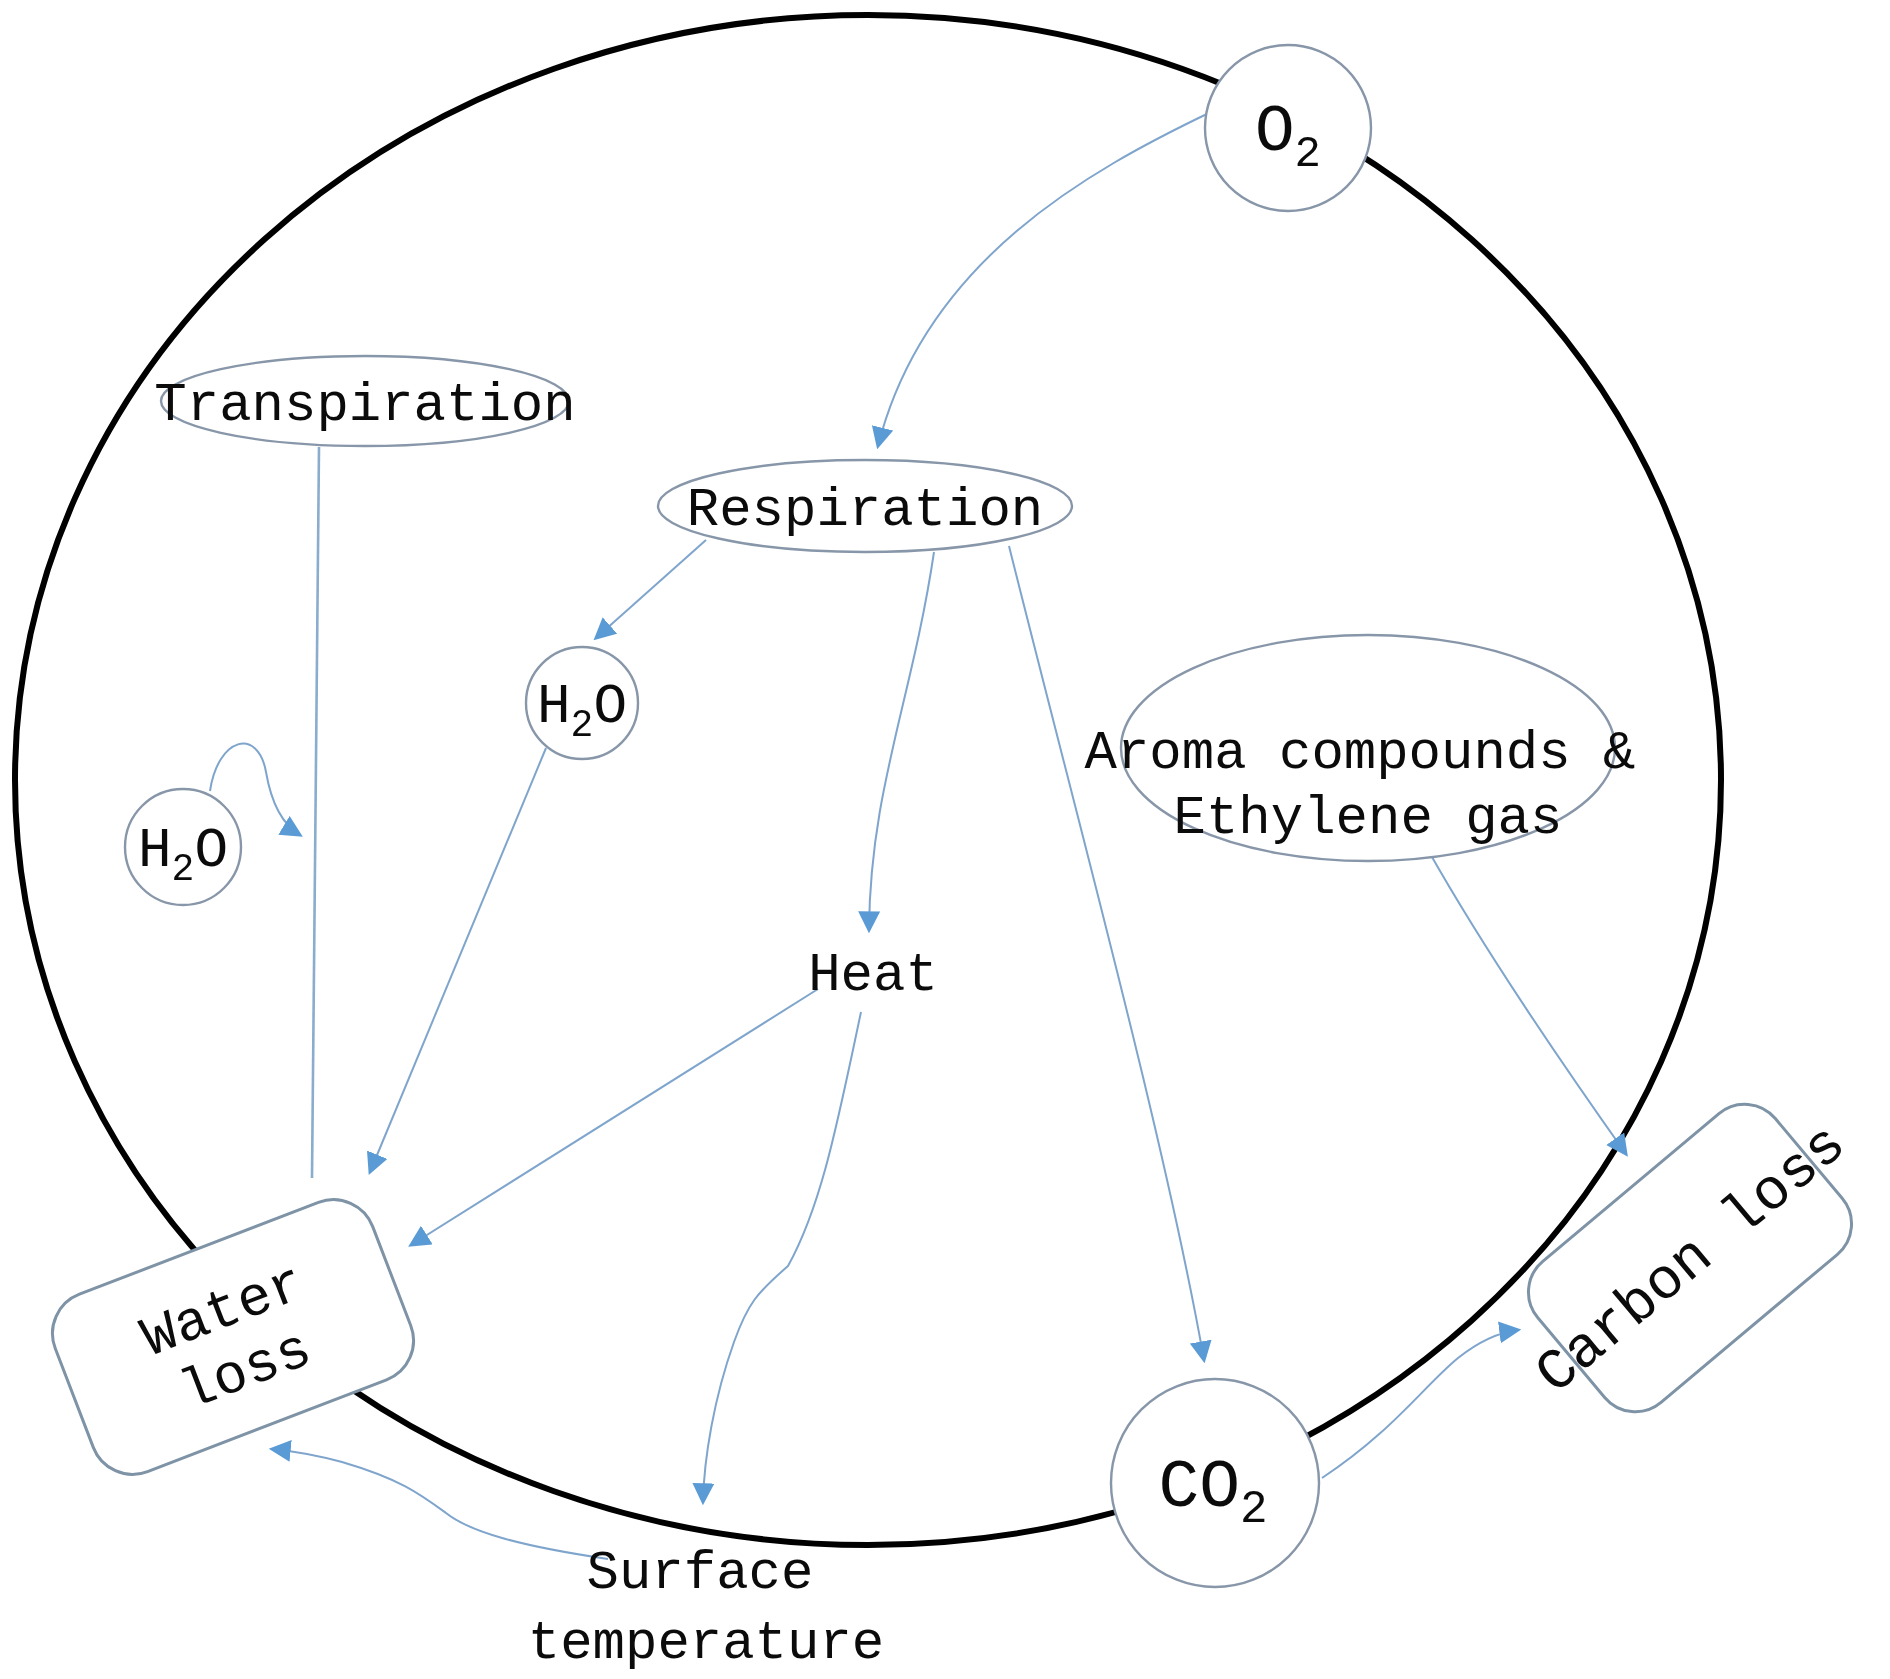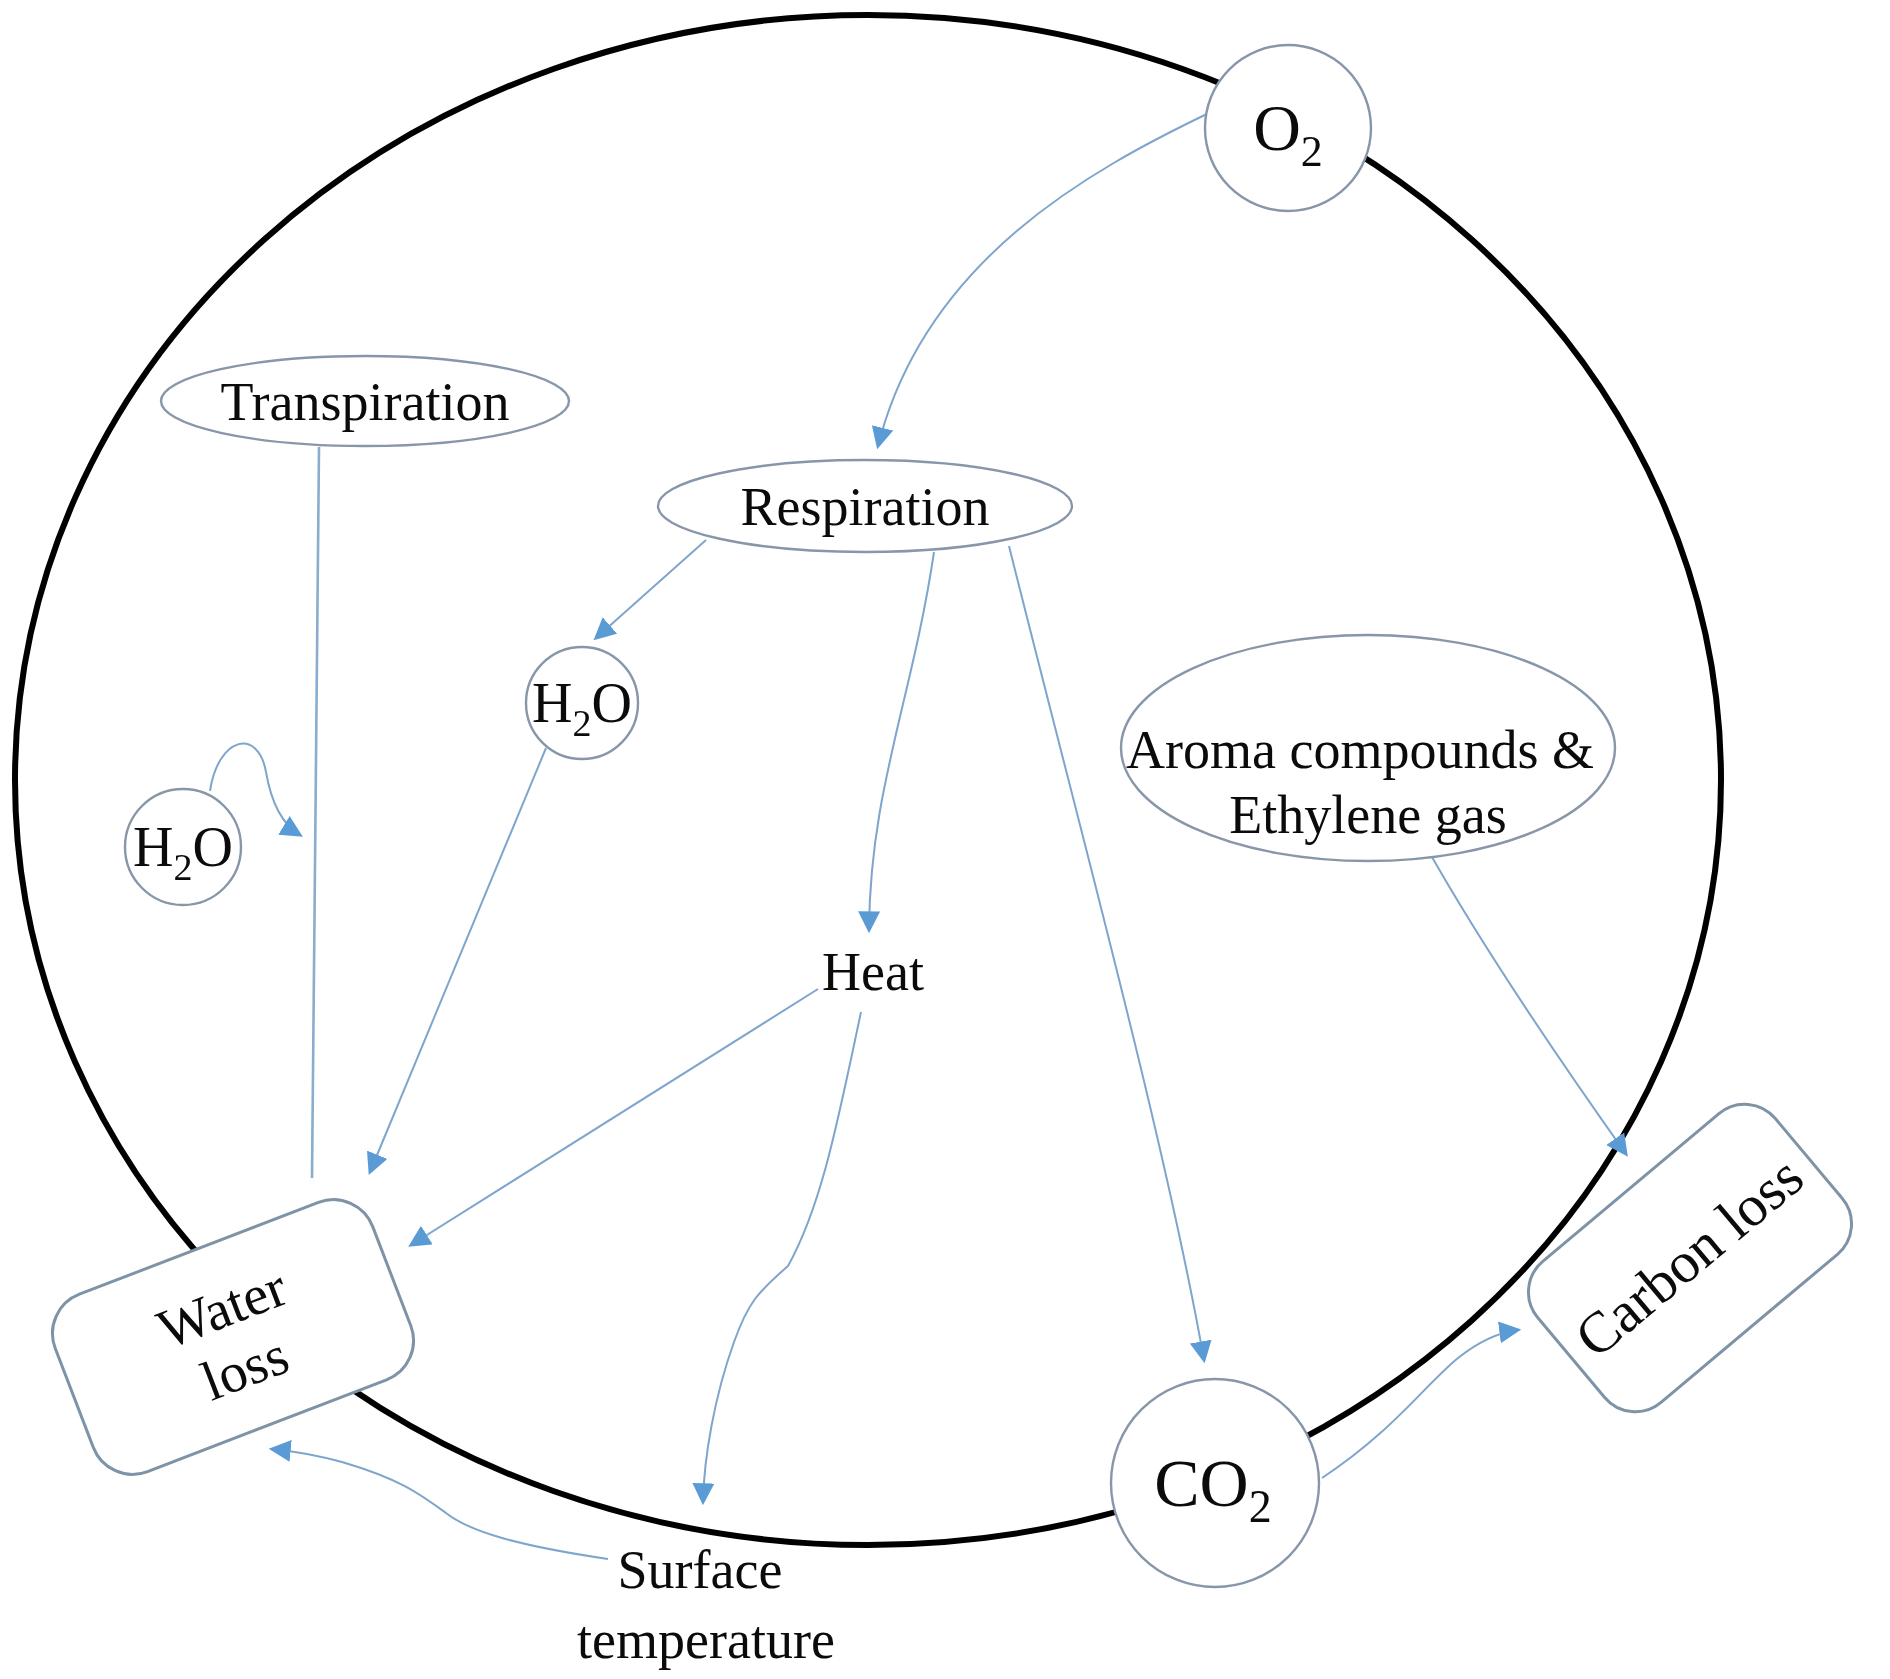--- a/index.html
+++ b/index.html
@@ -1,21 +1,21 @@
 <!DOCTYPE html>
 <html><head>
 <meta charset="utf-8">
 <style>
   html, body { margin: 0; padding: 0; background: #ffffff; }
   .canvas {
     position: relative;
     width: 1890px;
     height: 1679px;
     background: #ffffff;
-    font-family: Liberation Serif, serif;
+    font-family: Liberation Mono, monospace;
   }
   svg { display: block; }
   .node-shape { fill: #ffffff; stroke: #8796a8; stroke-width: 2.4; }
   .box-shape  { fill: #ffffff; stroke: #7e93a6; stroke-width: 3; }
   .edge { fill: none; stroke: #7fa5cc; stroke-width: 2; }
   .edge-thick { fill: none; stroke: #8aaccd; stroke-width: 2.6; }
   .lbl { fill: #0b0b0b; }
 </style>
 </head>
 <body>

